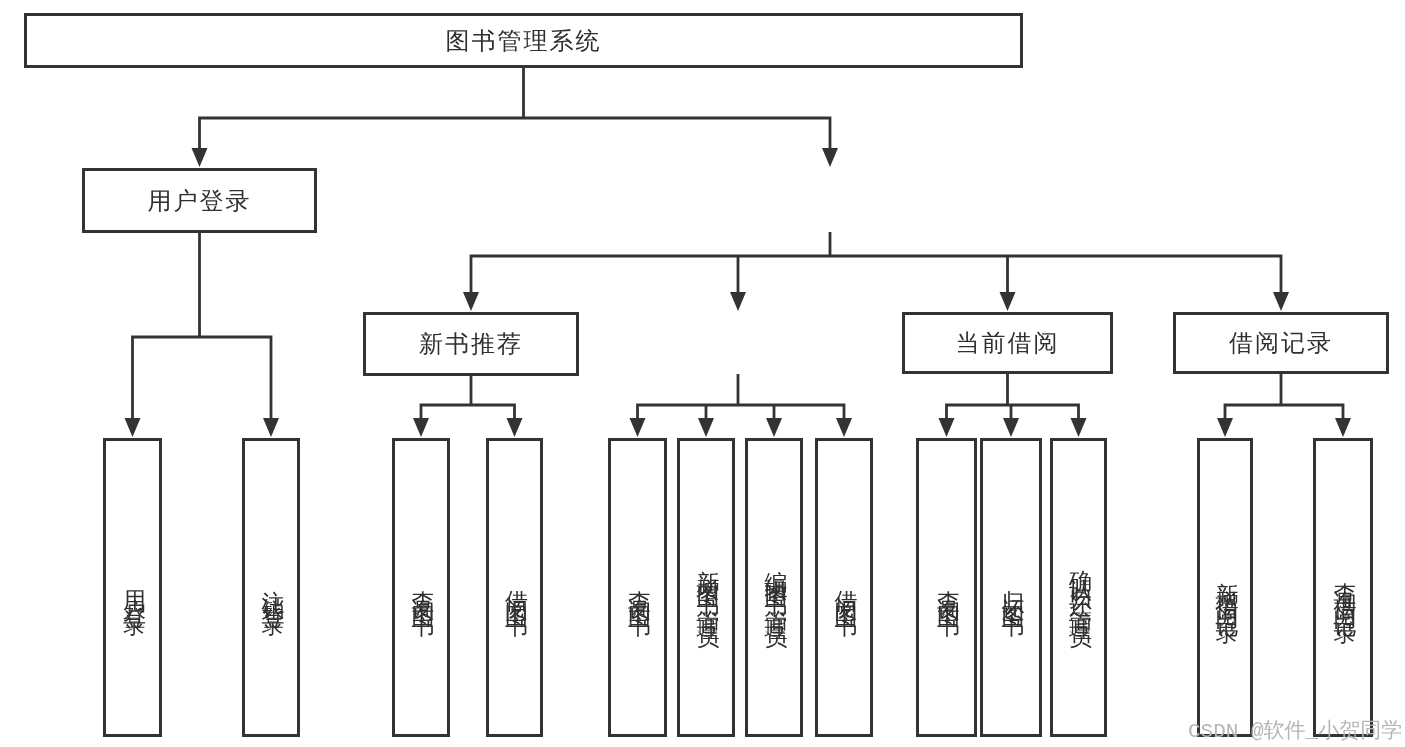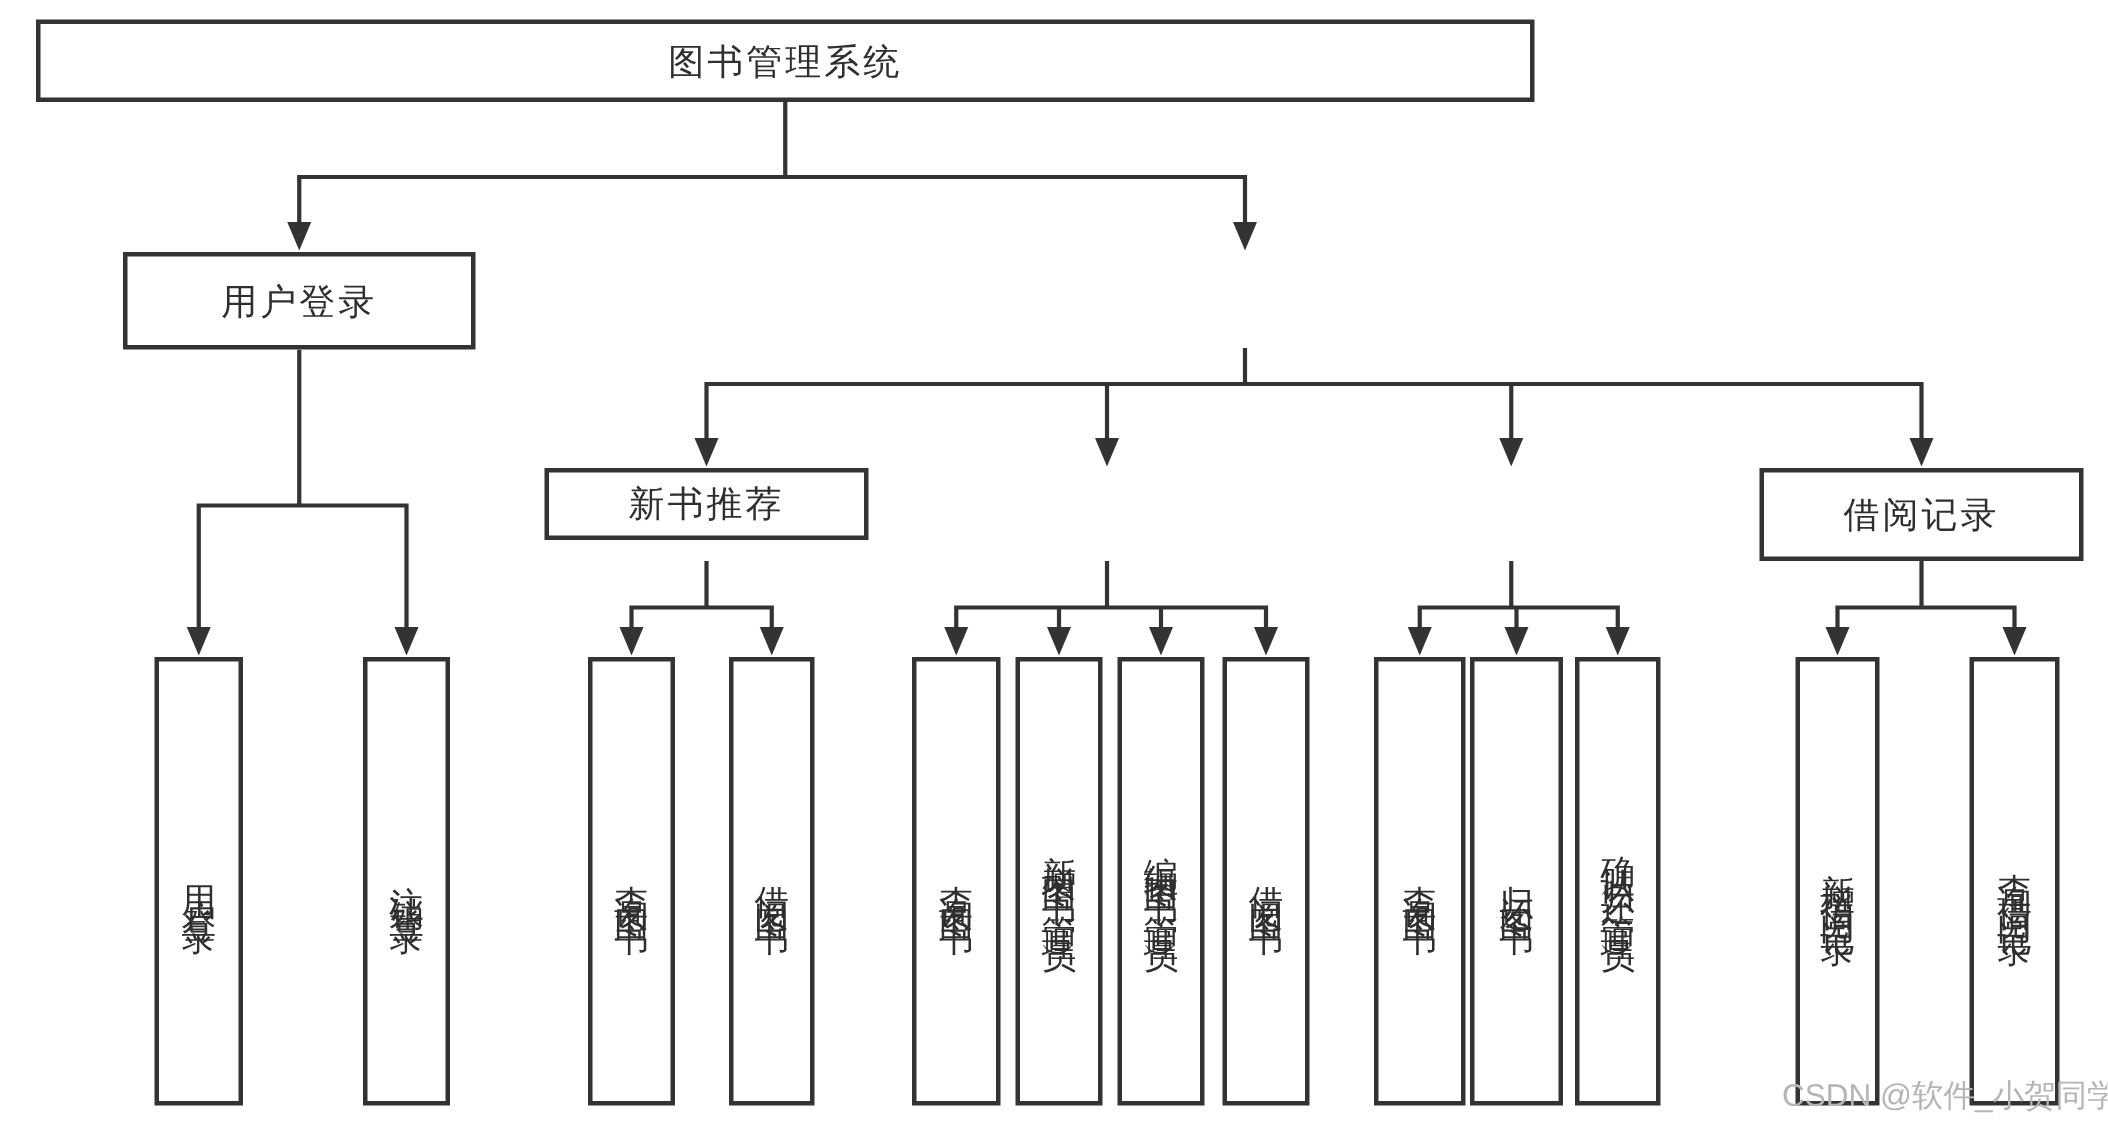--- a/index.html
+++ b/index.html
@@ -1,21 +1,21 @@
 <!DOCTYPE html>
 <html><head>
 <meta charset="utf-8">
 <style>
   html, body { margin: 0; padding: 0; background: #ffffff; }
   .canvas {
     position: relative;
     width: 1405px;
     height: 747px;
     background: #ffffff;
-    font-family: Liberation Sans, sans-serif;
+    font-family: Liberation Mono, monospace;
     overflow: hidden;
   }
   svg.connectors {
     position: absolute;
     left: 0; top: 0;
     width: 1405px; height: 747px;
   }
   .box {
     position: absolute;
     box-sizing: border-box;
@@ -106,22 +106,25 @@
   </svg>
 
   <div class="box hbox" style="left:24px;top:13px;width:999px;height:55px">
     <span>图书管理系统</span>
   </div>
 
   <div class="box hbox" style="left:82px;top:168px;width:235px;height:65px">
     <span>用户登录</span>
   </div>
 
-  <div class="box hbox" style="left:363px;top:312px;width:216px;height:48px">
+  <div class="box hbox" style="left:363px;top:312px;width:216px;height:64px">
     <span>新书推荐</span>
+  </div>
+  <div class="box hbox" style="left:902px;top:312px;width:211px;height:62px">
+    <span>当前借阅</span>
   </div>
   <div class="box hbox" style="left:1173px;top:312px;width:216px;height:62px">
     <span>借阅记录</span>
   </div>
 
   <div class="box vbox" style="left:103px;top:438px;width:59px;height:299px">
     <span>用户登录</span>
   </div>
   <div class="box vbox" style="left:242px;top:438px;width:58px;height:299px">
     <span>注销登录</span>

